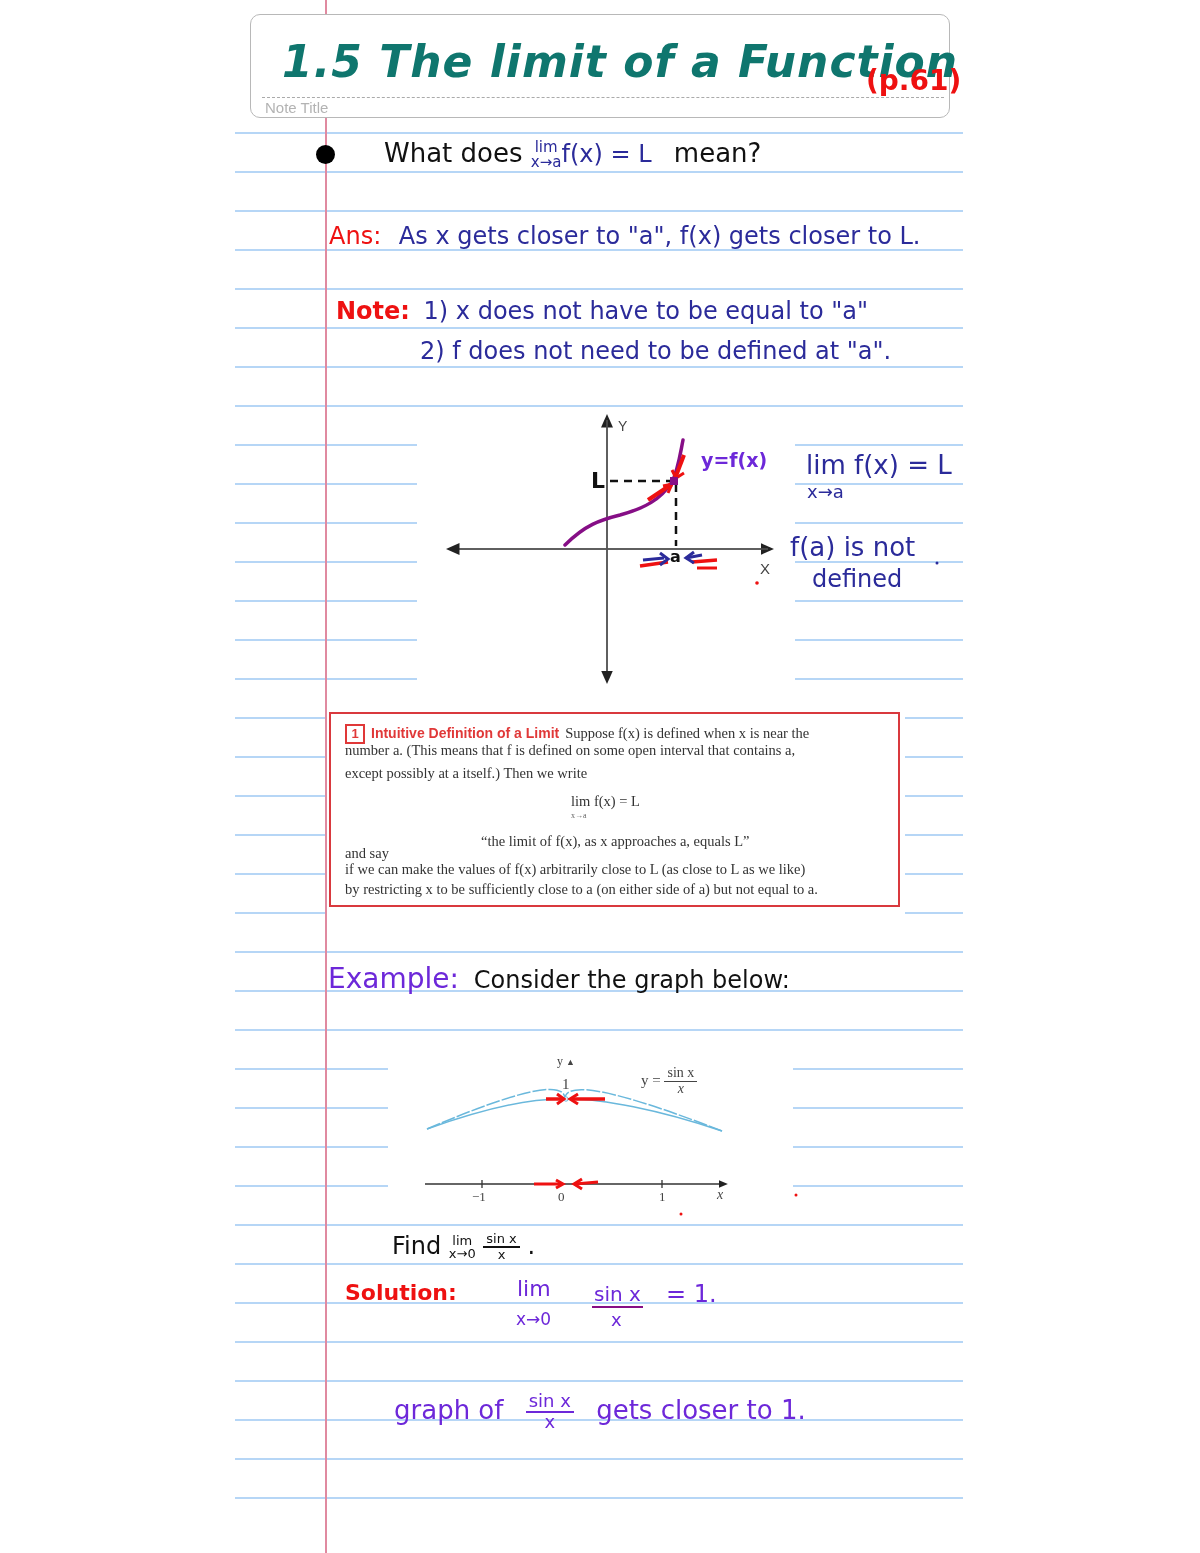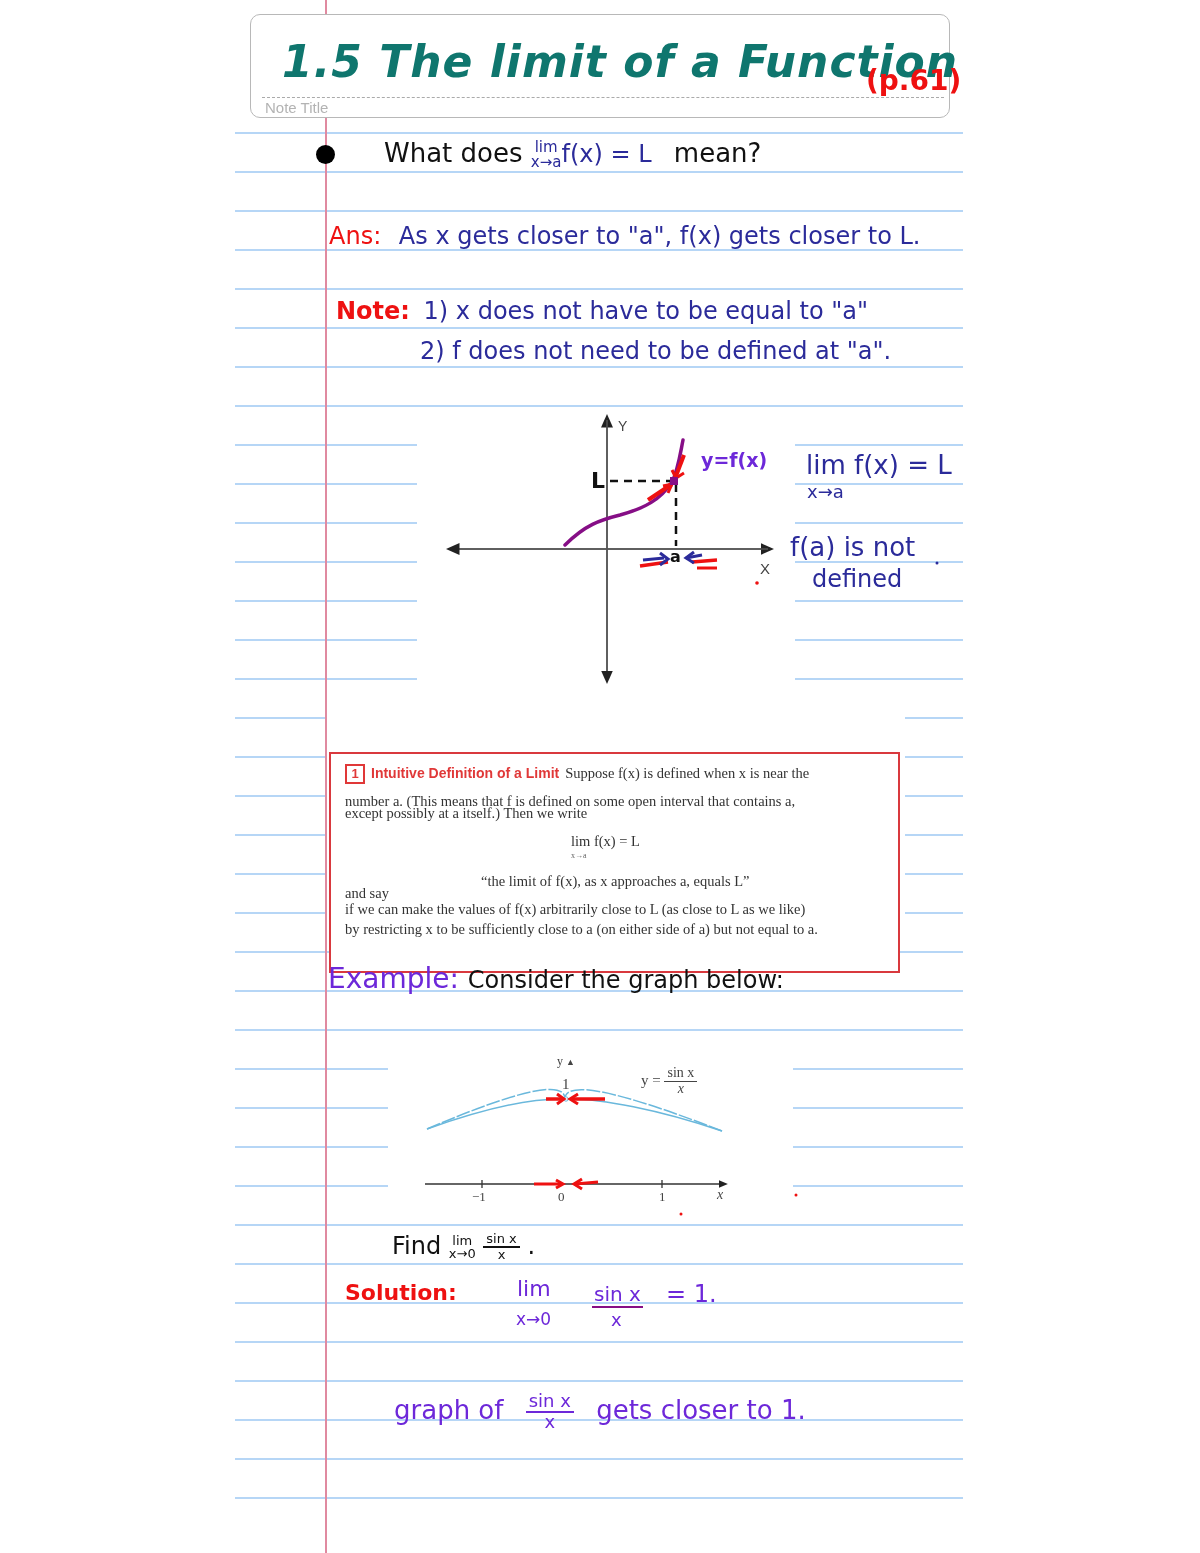--- a/index.html
+++ b/index.html
@@ -20,23 +20,23 @@
   .blue { color: #2b2b9a; }
   .red { color: #ee1111; }
   .purple { color: #6d28d9; }
   .lim-stack { display: inline-block; vertical-align: middle; text-align: center; line-height: 1; }
   .lim-stack .top { display: block; font-size: 15px; }
   .lim-stack .bot { display: block; font-size: 15px; }
   .frac { display: inline-block; vertical-align: middle; text-align: center; line-height: 1.05; }
   .frac .num { display: block; border-bottom: 2.5px solid currentColor; padding: 0 3px; }
   .frac .den { display: block; }
   
-  .def-box { position: absolute; left: 329px; top: 712px; width: 571px; height: 221px;
+  .def-box { position: absolute; left: 329px; top: 712px; width: 571px; height: 195px;
              border: 2px solid #d9393e; background: #fff; box-sizing: border-box;
-             font-family: "Liberation Serif", serif; font-size: 14.5px; color: #333; margin-top: 40px; }
+             font-family: "Liberation Serif", serif; font-size: 14.5px; color: #333; }
   .def-line { position: absolute; left: 14px; white-space: nowrap; }
   .def-num { display: inline-block; border: 2px solid #e03838; color: #e03838; font-family: "Liberation Sans", sans-serif;
              font-weight: bold; font-size: 13px; width: 16px; height: 16px; line-height: 16px; text-align: center; margin-right: 6px; }
   .def-head { color: #e03838; font-family: "Liberation Sans", sans-serif; font-weight: bold; font-size: 14px; margin-right: 6px; }
   .i { font-style: italic; }
   svg { position: absolute; overflow: visible; }
   .graph-label { position: absolute; font-family: "Liberation Serif", serif; color: #444; }
 </style>
 </head>
 <body>
@@ -167,33 +167,33 @@
   <div class="hand purple" style="left:701px; top:449px; font-size:19px; font-weight:bold;">y=f(x)</div>
   <div class="hand blue" style="left:806px; top:450px; font-size:26px;">lim f(x) = L</div>
   <div class="hand blue" style="left:807px; top:481px; font-size:18px;">x→a</div>
   <div class="hand blue" style="left:790px; top:532px; font-size:26px;">f(a) is not</div>
   <div class="hand blue" style="left:812px; top:565px; font-size:24px;">defined</div>
 
   <div class="def-box">
     <div class="def-line" style="top:10px;">
       <span class="def-num">1</span><span class="def-head">Intuitive Definition of a Limit</span><span>Suppose f(x) is defined when x is near the</span>
     </div>
-    <div class="def-line" style="top:39px;">number a. (This means that f is defined on some open interval that contains a,</div>
+    <div class="def-line" style="top:28px;">number a. (This means that f is defined on some open interval that contains a,</div>
     <div class="def-line" style="top:51px;">except possibly at a itself.) Then we write</div>
     <div class="def-line" style="top:79px; left:240px;">lim f(x) = L</div>
     <div class="def-line" style="top:97px; left:240px; font-size:8px; color:#666;">x→a</div>
     <div class="def-line" style="top:131px;">and say</div>
     <div class="def-line" style="top:119px; left:150px;">“the limit of f(x), as x approaches a, equals L”</div>
     <div class="def-line" style="top:167px;">by restricting x to be sufficiently close to a (on either side of a) but not equal to a.</div>
     <div class="def-line" style="top:147px;">if we can make the values of f(x) arbitrarily close to L (as close to L as we like)</div>
   </div>
 
   <div class="hand" style="left:328px; top:962px; font-size:28px;">
     <span class="purple">Example:</span>
-    <span class="black" style="font-size:24px; text-align:center;">Consider the graph below:</span>
+    <span class="black" style="font-size:24px; margin-left:6px;text-align:center;">Consider the graph below:</span>
   </div>
 
   <svg style="left:0; top:0;" width="1200" height="1553">
     <defs>
       <marker id="ah2" markerWidth="8" markerHeight="8" refX="4" refY="4" orient="auto">
         <path d="M0,1 L7,4 L0,7 Z" fill="#222"></path>
       </marker>
     </defs>
     <path d="M427,1129 Q565,1070 565,1099 Q565,1070 722,1131" fill="none" stroke="#6ab8dc" stroke-width="1.5" stroke-dasharray="14,2"></path>
     <path d="M427,1129 C480,1110 530,1098 565,1099 C600,1098 660,1110 722,1131" fill="none" stroke="#6ab8dc" stroke-width="1.5"></path>

